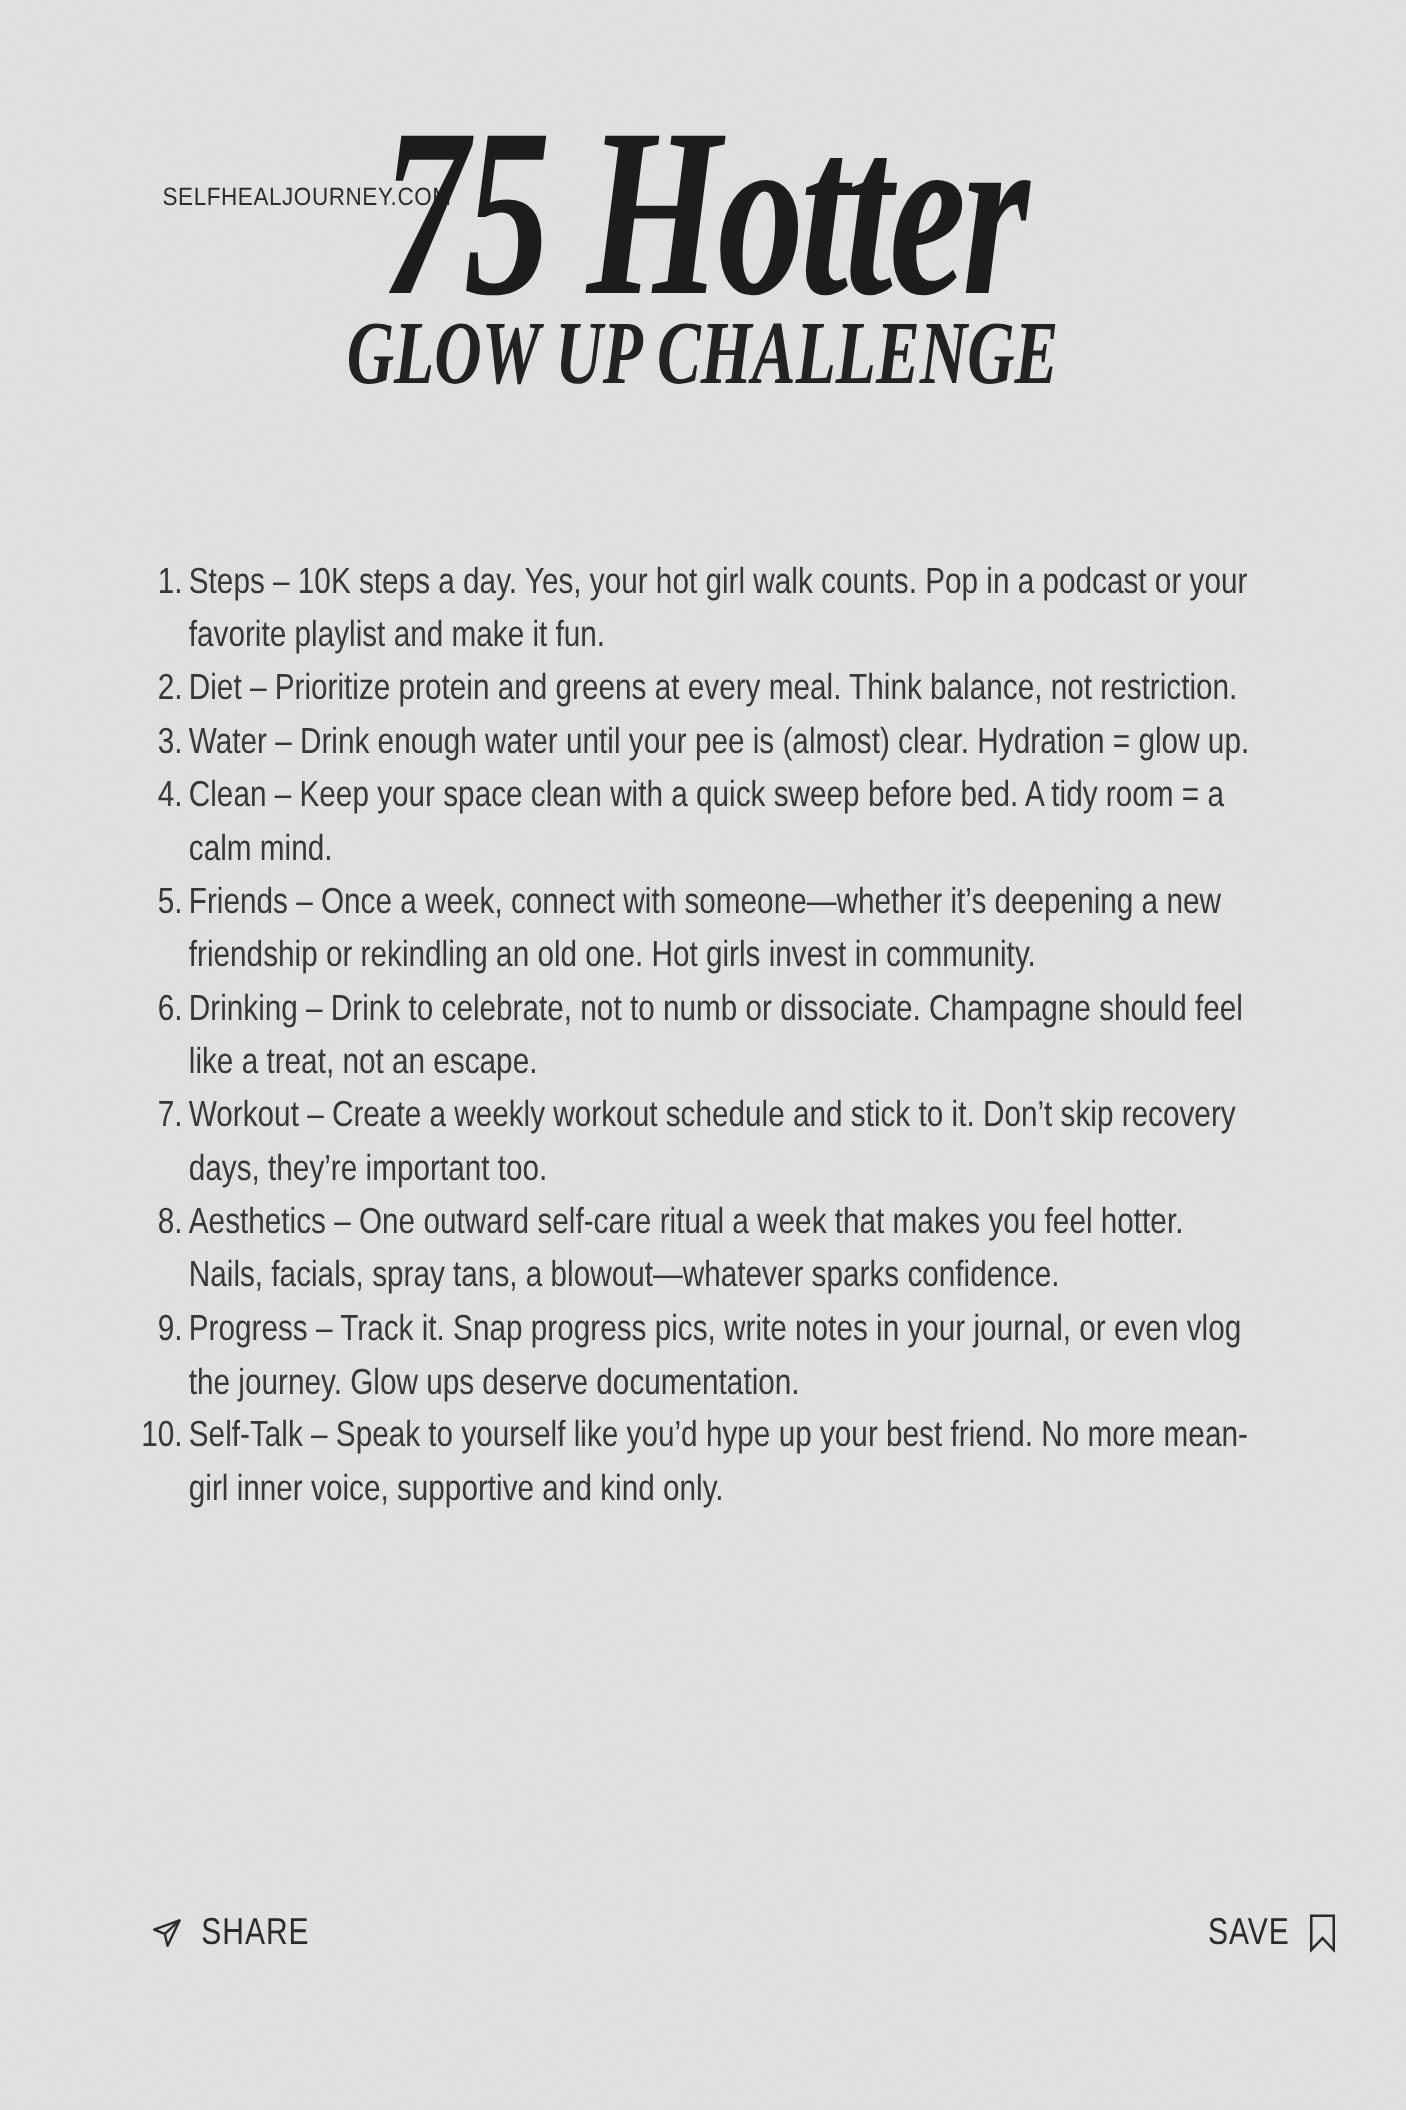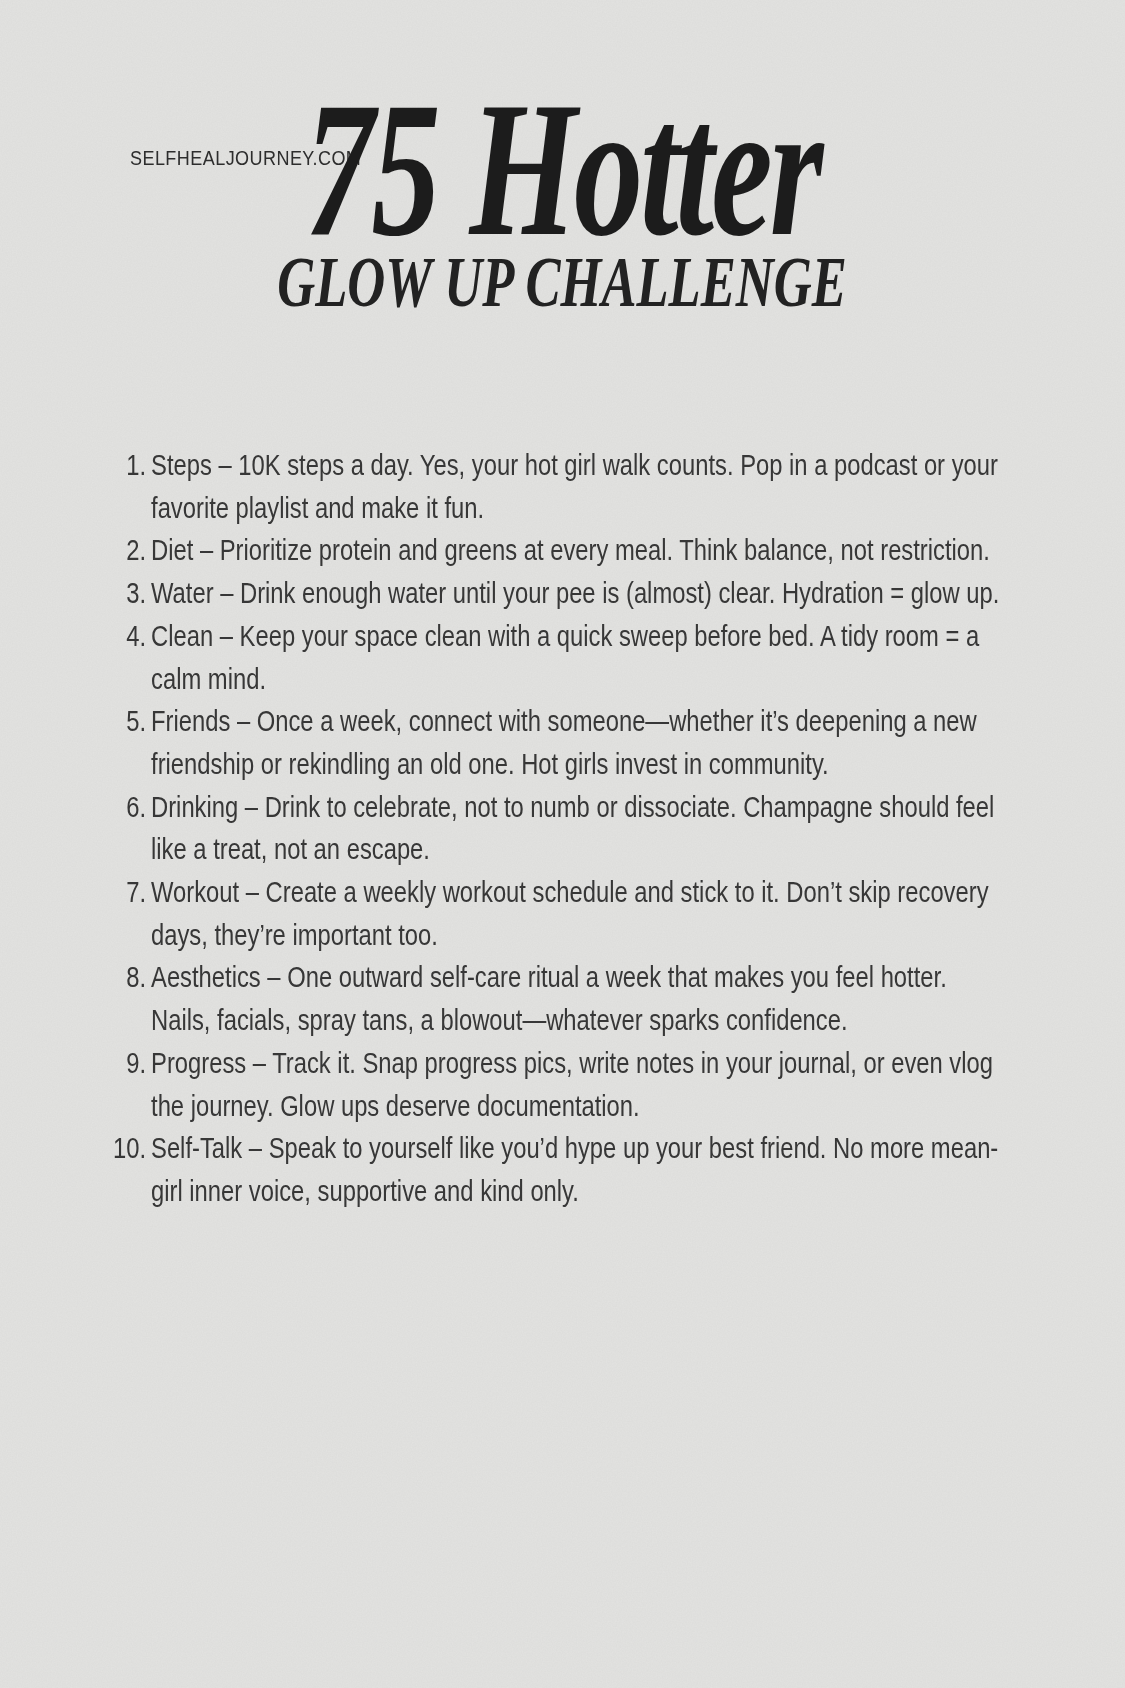--- a/index.html
+++ b/index.html
@@ -141,15 +141,35 @@
       <li>
         <span class="item-num">9.</span>
         <span class="item-text">Progress – Track it. Snap progress pics, write notes in your journal, or even vlog the journey. Glow ups deserve documentation.</span>
       </li>
       <li>
         <span class="item-num">10.</span>
         <span class="item-text">Self-Talk – Speak to yourself like you’d hype up your best friend. No more mean-girl inner voice, supportive and kind only.</span>
       </li>
     </ol>
 
+    <div class="footer">
+      <button class="action share">
+        <span class="icon">
+          <svg width="27" height="27" viewBox="0 0 24 24" fill="none" stroke="#2b2b2b" stroke-width="1.7" stroke-linejoin="round" stroke-linecap="round">
+            <path d="M21 3 L3 9.5 L10.5 12.5 L12.5 21 Z"></path>
+            <path d="M21 3 L10.5 12.5"></path>
+          </svg>
+        </span>
+        <span class="action-label">SHARE</span>
+      </button>
+
+      <button class="action save">
+        <span class="action-label">SAVE</span>
+        <span class="icon">
+          <svg width="24" height="31" viewBox="0 0 24 31" fill="none" stroke="#2b2b2b" stroke-width="2" stroke-linejoin="miter">
+            <path d="M3 1.5 H21 V29 L12 19.5 L3 29 Z"></path>
+          </svg>
+        </span>
+      </button>
+    </div>
 
   </div>
 </div>
 
 </body></html>

